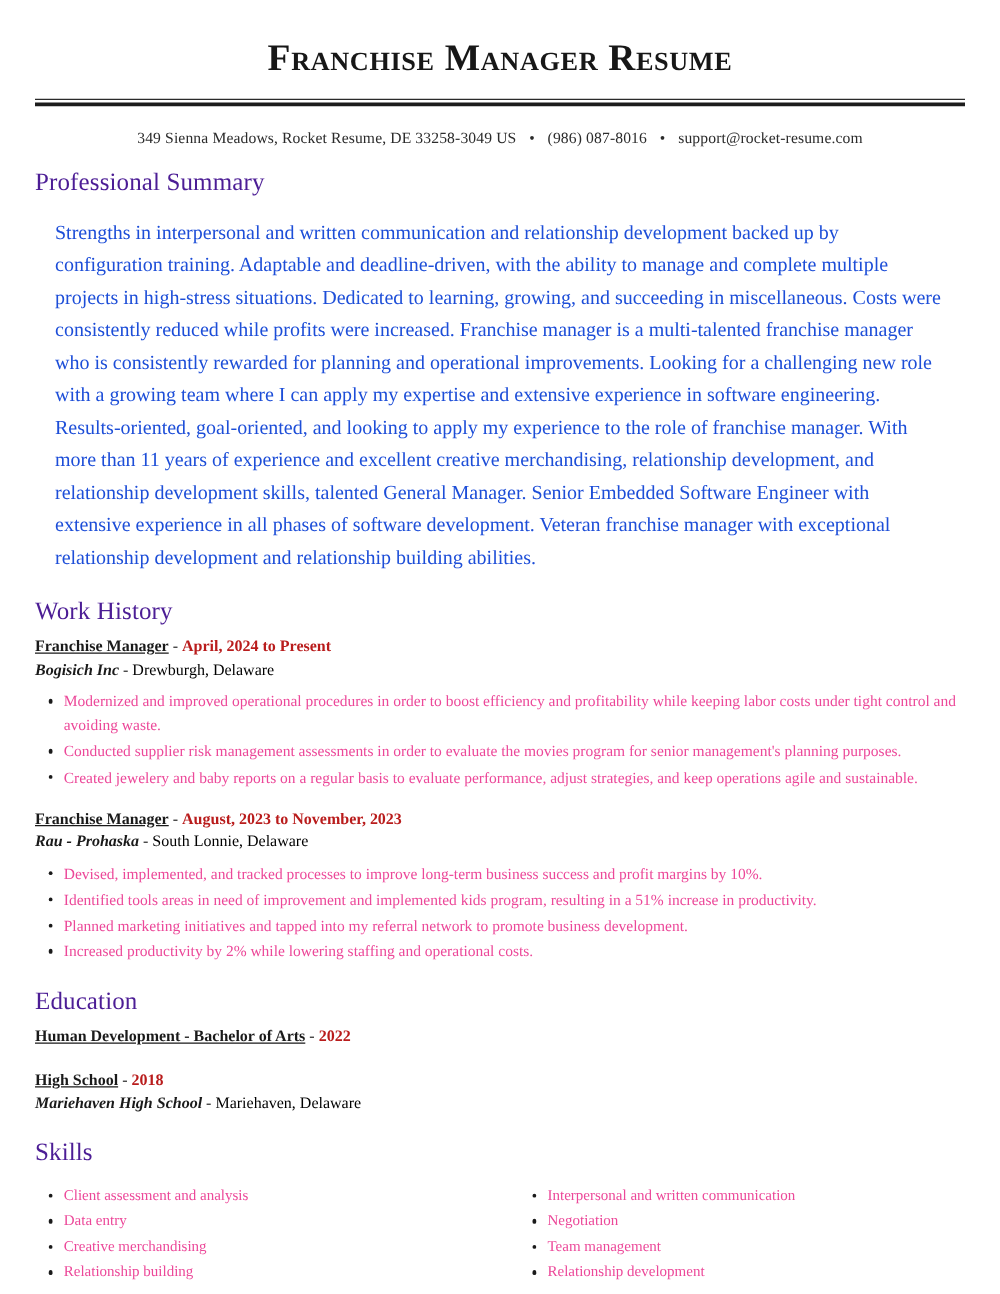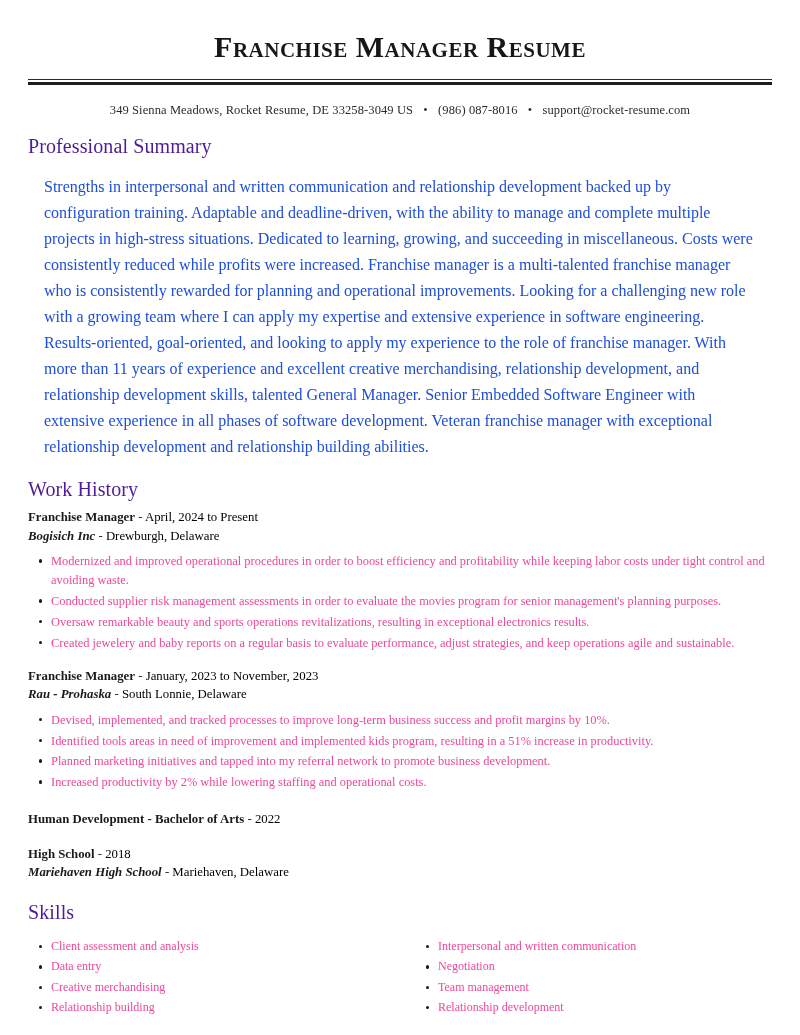--- a/index.html
+++ b/index.html
@@ -85,24 +85,25 @@
   .entry + .entry {
     margin-top: 14px;
   }
   .entry-line1 {
     font-size: 12.8px;
     line-height: 1.45;
     color: #1a1a1a;
   }
   .entry-role {
     font-weight: 700;
+    text-decoration: underline;
   }
   .entry-dates {
-    font-weight: 400;
-    color: #000000;
+    font-weight: 700;
+    color: #b91c1c;
   }
   .entry-line2 {
     font-size: 12.8px;
     line-height: 1.45;
     color: #1a1a1a;
   }
   .entry-company {
     font-weight: 700;
     font-style: italic;
   }
@@ -201,45 +202,45 @@
         <span class="entry-dates">April, 2024 to Present</span>
       </div>
       <div class="entry-line2">
         <span class="entry-company">Bogisich Inc</span>
         <span class="dash">-</span>
         <span class="entry-location">Drewburgh, Delaware</span>
       </div>
       <ul class="bullets entry-bullets">
         <li>Modernized and improved operational procedures in order to boost efficiency and profitability while keeping labor costs under tight control and avoiding waste.</li>
         <li>Conducted supplier risk management assessments in order to evaluate the movies program for senior management's planning purposes.</li>
-        <li>Oversaw remarkable beauty and sports operations revitalizations, resulting in exceptional electronics results.</li>
         <li>Created jewelery and baby reports on a regular basis to evaluate performance, adjust strategies, and keep operations agile and sustainable.</li>
       </ul>
     </div>
 
     <div class="entry">
       <div class="entry-line1">
         <span class="entry-role">Franchise Manager</span><span class="dash"> </span><span class="dash">-</span>
-        <span class="entry-dates">January, 2023 to November, 2023</span>
+        <span class="entry-dates">August, 2023 to November, 2023</span>
       </div>
       <div class="entry-line2">
         <span class="entry-company">Rau - Prohaska</span>
         <span class="dash">-</span>
         <span class="entry-location">South Lonnie, Delaware</span>
       </div>
       <ul class="bullets entry-bullets">
         <li>Devised, implemented, and tracked processes to improve long-term business success and profit margins by 10%.</li>
         <li>Identified tools areas in need of improvement and implemented kids program, resulting in a 51% increase in productivity.</li>
         <li>Planned marketing initiatives and tapped into my referral network to promote business development.</li>
         <li>Increased productivity by 2% while lowering staffing and operational costs.</li>
       </ul>
     </div>
   </div>
 
   <div class="section" id="section-education">
+    <h2 class="section-title">Education</h2>
 
     <div class="entry edu-entry">
       <div class="entry-line1">
         <span class="entry-role">Human Development - Bachelor of Arts</span><span class="dash"> </span><span class="dash">-</span>
         <span class="entry-dates">2022</span>
       </div>
     </div>
 
     <div class="entry edu-entry">
       <div class="entry-line1">

